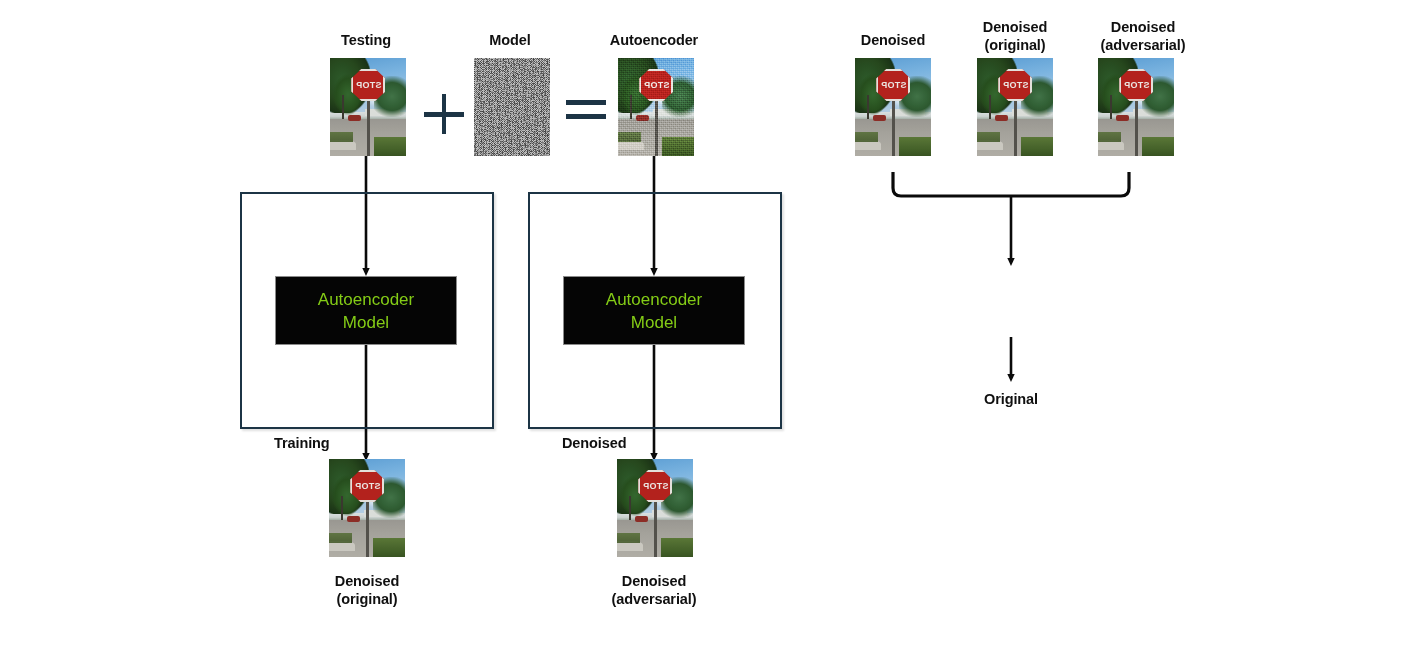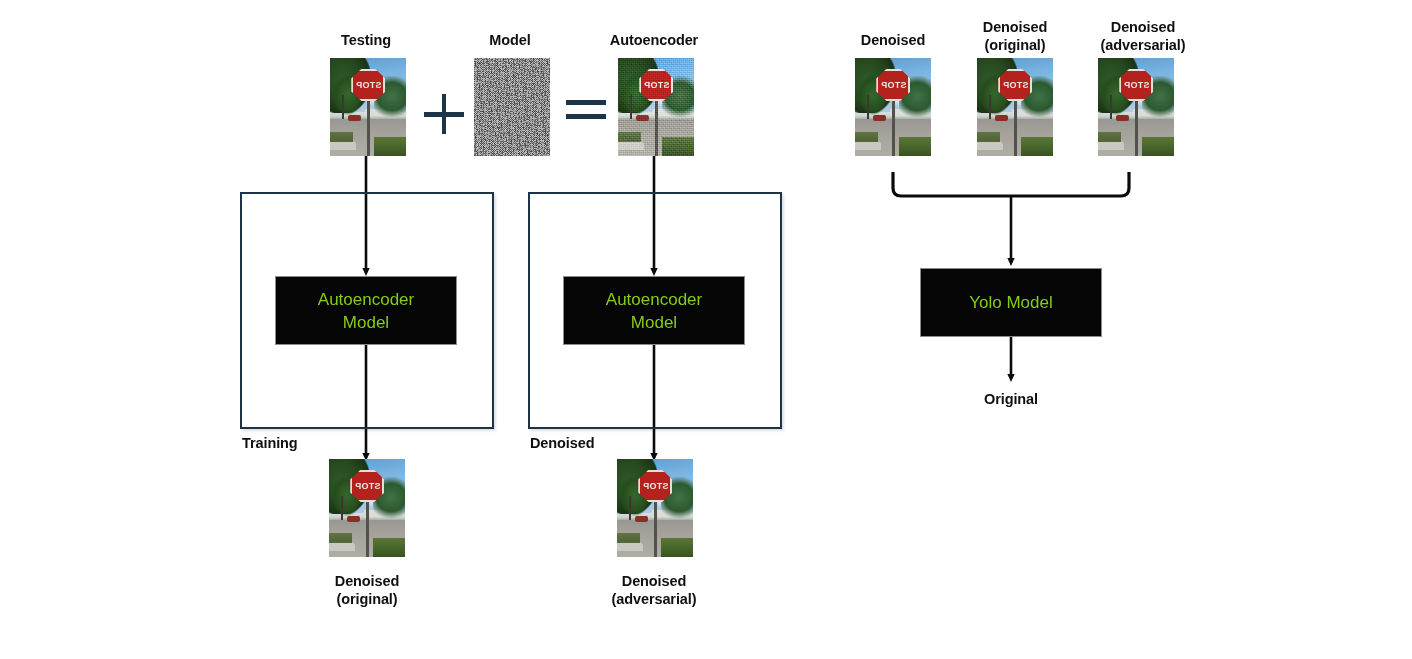--- a/index.html
+++ b/index.html
@@ -24,21 +24,21 @@
     position: absolute;
     font-family: "Liberation Sans", sans-serif;
     font-weight: bold;
     color: #101010;
     font-size: 14.5px;
     line-height: 18px;
     text-align: center;
     white-space: pre-line;
     letter-spacing: -0.1px;
   }
-  .lbl.left { text-align: left; }
+  .lbl.left { text-align: left; margin-left: 32px; }
 
   
   .photo {
     position: absolute;
     overflow: hidden;
     background: #9fb7cd;
   }
   .photo .sky {
     position: absolute; left: 0; top: 0; width: 100%; height: 62%;
     background: linear-gradient(170deg,#5c9fd6 0%, #7fb8e4 35%, #a8cbe6 68%, #cfdce4 100%);
@@ -450,17 +450,16 @@
     <div class="curb"></div>
     <div class="bushL"></div>
     <div class="bushR"></div>
     <div class="pole"></div>
     <div class="signOct">
       <span>STOP</span>
     </div>
     <div class="tint"></div>
   </div>
 
-  <div class="modelbox" style="left:920px; top:268px; width:182px; height:69px;">Yolo Model</div>
 
   <div class="lbl" style="left:941px; top:390px; width:140px;">Original</div>
 
 </div>
 
 </body></html>

